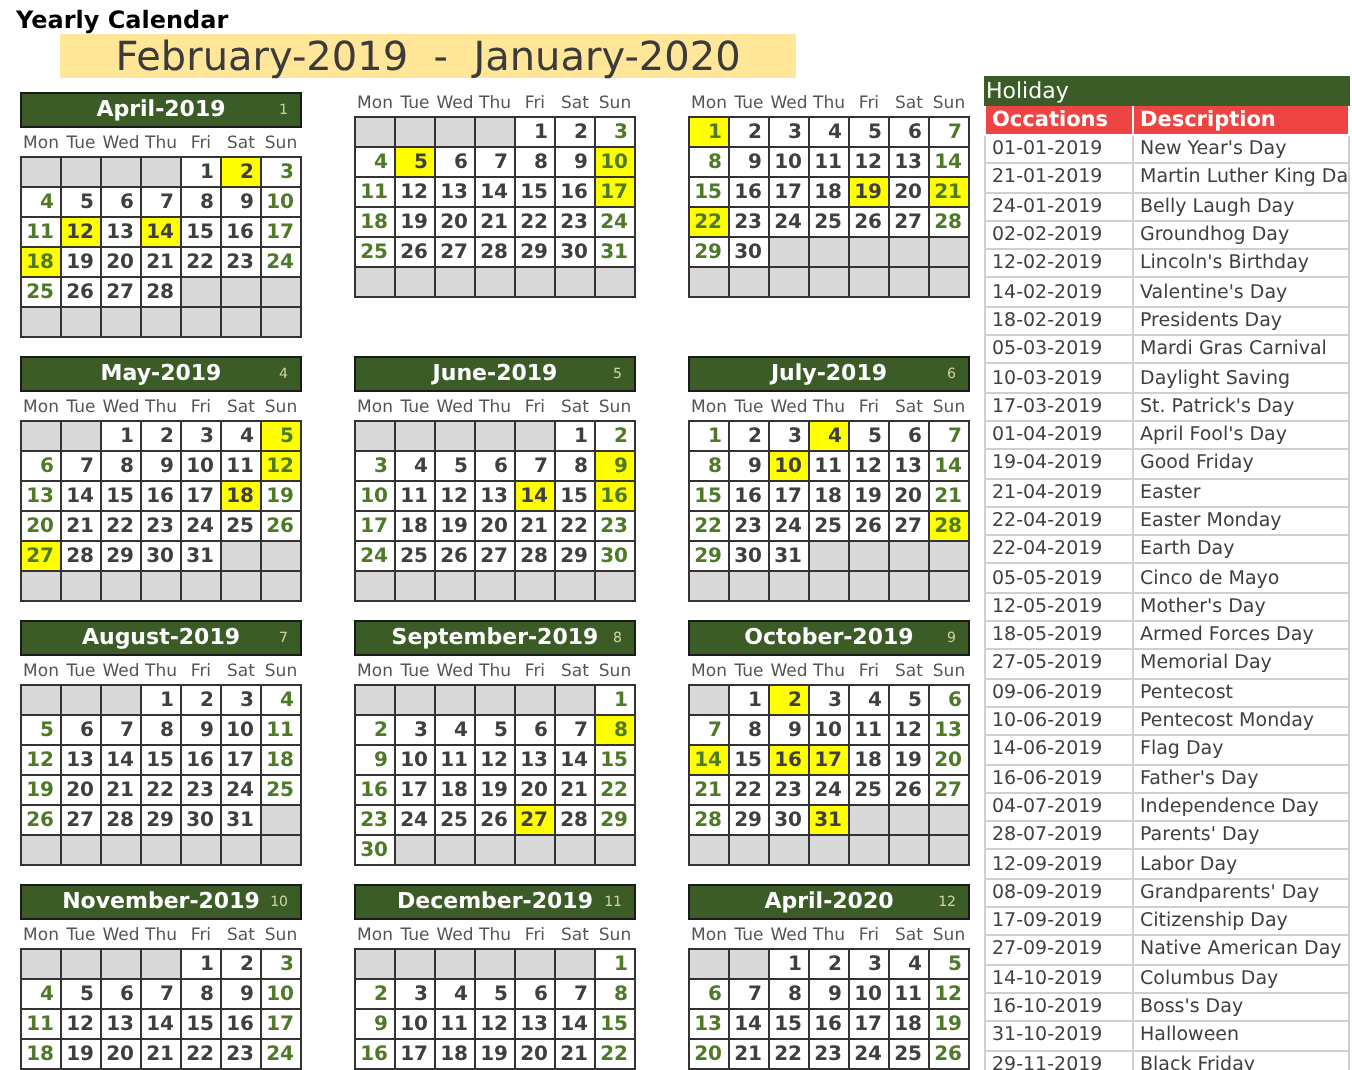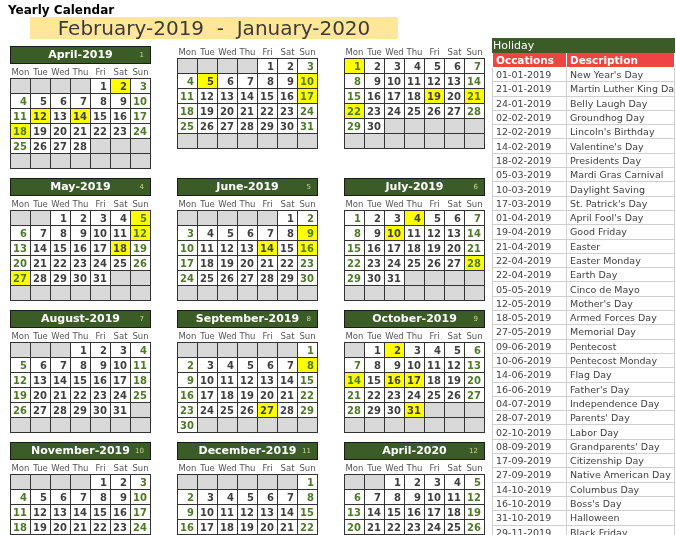--- a/index.html
+++ b/index.html
@@ -1051,21 +1051,21 @@
         </tr>
         <tr>
           <td>04-07-2019</td>
           <td>Independence Day</td>
         </tr>
         <tr>
           <td>28-07-2019</td>
           <td>Parents' Day</td>
         </tr>
         <tr>
-          <td>02-10-2019</td>
+          <td>12-09-2019</td>
           <td>Labor Day</td>
         </tr>
         <tr>
           <td>08-09-2019</td>
           <td>Grandparents' Day</td>
         </tr>
         <tr>
           <td>17-09-2019</td>
           <td>Citizenship Day</td>
         </tr>

